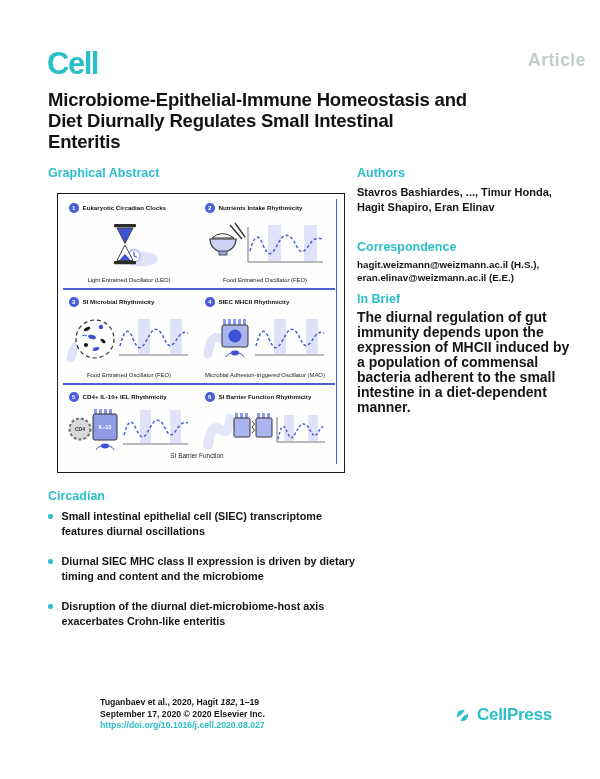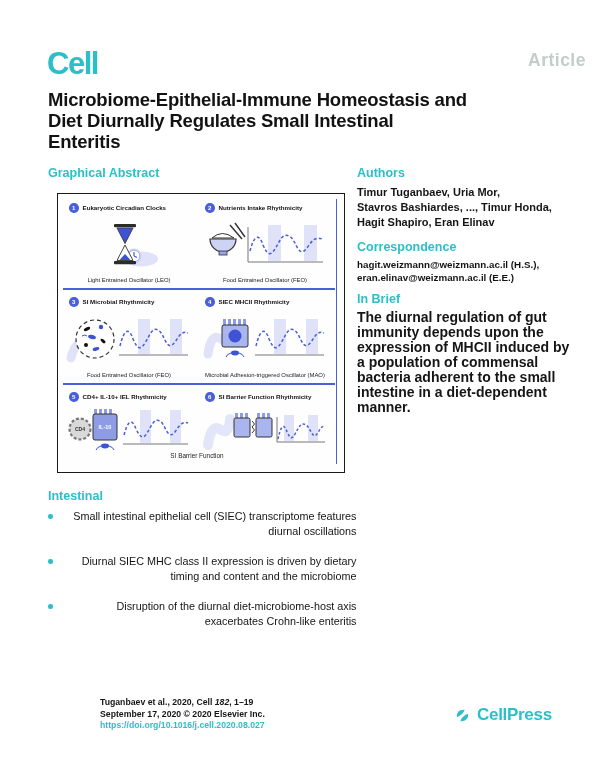--- a/index.html
+++ b/index.html
@@ -48,21 +48,21 @@
   #corr-heading { left:357px; top:240px; }
   #corr-lines { left:357px; top:258px; font-size:9.8px; font-weight:bold; line-height:13px; color:#151515; }
   #brief-heading { left:357px; top:292px; }
   #brief-text { left:357px; top:310px; width:214px; font-size:14px; font-weight:600; line-height:15px; color:#151515; }
 
   
   #hl-heading { left:48px; top:489px; }
   #hl-list { left:48px; top:509px; width:312px; }
   .hl-item { display:flex; gap:9px; margin-bottom:16px; }
   .hl-dot { width:4.5px; height:4.5px; border-radius:50%; background:#2bbfc9; margin-top:5px; flex:none; }
-  .hl-text { font-size:10.8px; font-weight:400; line-height:14.5px; color:#151515; width:295px;text-align:right; }
+  .hl-text { font-size:10.8px; font-weight:700; line-height:14.5px; color:#151515; width:295px; }
 
   
   #footer { left:100px; top:697px; font-size:8.7px; font-weight:bold; line-height:11.5px; color:#151515; }
   #doi-link { color:#2bbfc9; text-decoration:none; font-weight:bold;margin-top:27px; }
   .vol-italic { font-style:italic; }
   #cellpress-logo { left:452px; top:705px; display:flex; gap:4px; }
   #cellpress-word { color:#2bbfc9; font-size:17px; font-weight:bold; letter-spacing:-0.3px; }
 
   svg text { font-family:"Liberation Sans", sans-serif; }
 </style>
@@ -243,52 +243,51 @@
           </g>
         </svg>
       </div>
     </div>
   </div>
   <div id="bottom-caption">SI Barrier Function</div>
 </div>
 
 <div class="abs sec-head" id="authors-heading">Authors</div>
 <div class="abs" id="authors-lines">
-  <div>Timur Tuganbaev, Uria Mor,</div>
   <div>Stavros Bashiardes, ..., Timur Honda,</div>
   <div>Hagit Shapiro, Eran Elinav</div>
 </div>
 
 <div class="abs sec-head" id="corr-heading">Correspondence</div>
 <div class="abs" id="corr-lines">
   <div>hagit.weizmann@weizmann.ac.il (H.S.),</div>
   <div>eran.elinav@weizmann.ac.il (E.E.)</div>
 </div>
 
 <div class="abs sec-head" id="brief-heading">In Brief</div>
 <div class="abs" id="brief-text">The diurnal regulation of gut immunity depends upon the expression of MHCII induced by a population of commensal bacteria adherent to the small intestine in a diet-dependent manner.</div>
 
-<div class="abs sec-head" id="hl-heading">Intestinal</div>
+<div class="abs sec-head" id="hl-heading">Circadian</div>
 <div class="abs" id="hl-list">
   <div class="hl-item">
     <span class="hl-dot"></span>
     <span class="hl-text">Small intestinal epithelial cell (SIEC) transcriptome features diurnal oscillations</span>
   </div>
   <div class="hl-item">
     <span class="hl-dot"></span>
     <span class="hl-text">Diurnal SIEC MHC class II expression is driven by dietary timing and content and the microbiome</span>
   </div>
   <div class="hl-item">
     <span class="hl-dot"></span>
     <span class="hl-text">Disruption of the diurnal diet-microbiome-host axis exacerbates Crohn-like enteritis</span>
   </div>
 </div>
 
 <div class="abs" id="footer">
-  <div><span>Tuganbaev et al., 2020, Cell </span><span class="vol-italic">182</span><span>, 1–19</span></div>
+  <div><span>Tuganbaev et al., 2020, Hagit </span><span class="vol-italic">182</span><span>, 1–19</span></div>
   <div>September 17, 2020 © 2020 Elsevier Inc.</div>
   <div><a href="#" id="doi-link">https://doi.org/10.1016/j.cell.2020.08.027</a></div>
 </div>
 
 <div class="abs" id="cellpress-logo">
   <svg width="21" height="21" viewBox="0 0 24 24">
     <path d="M5.5 14 q-0.5 -9 9 -8.5 q-2.5 6.5 -9 8.5 Z" fill="#2bbfc9"></path>
     <path d="M18.5 10 q0.5 9 -9 8.5 q2.5 -6.5 9 -8.5 Z" fill="#2bbfc9"></path>
   </svg>
   <span id="cellpress-word">CellPress</span>

